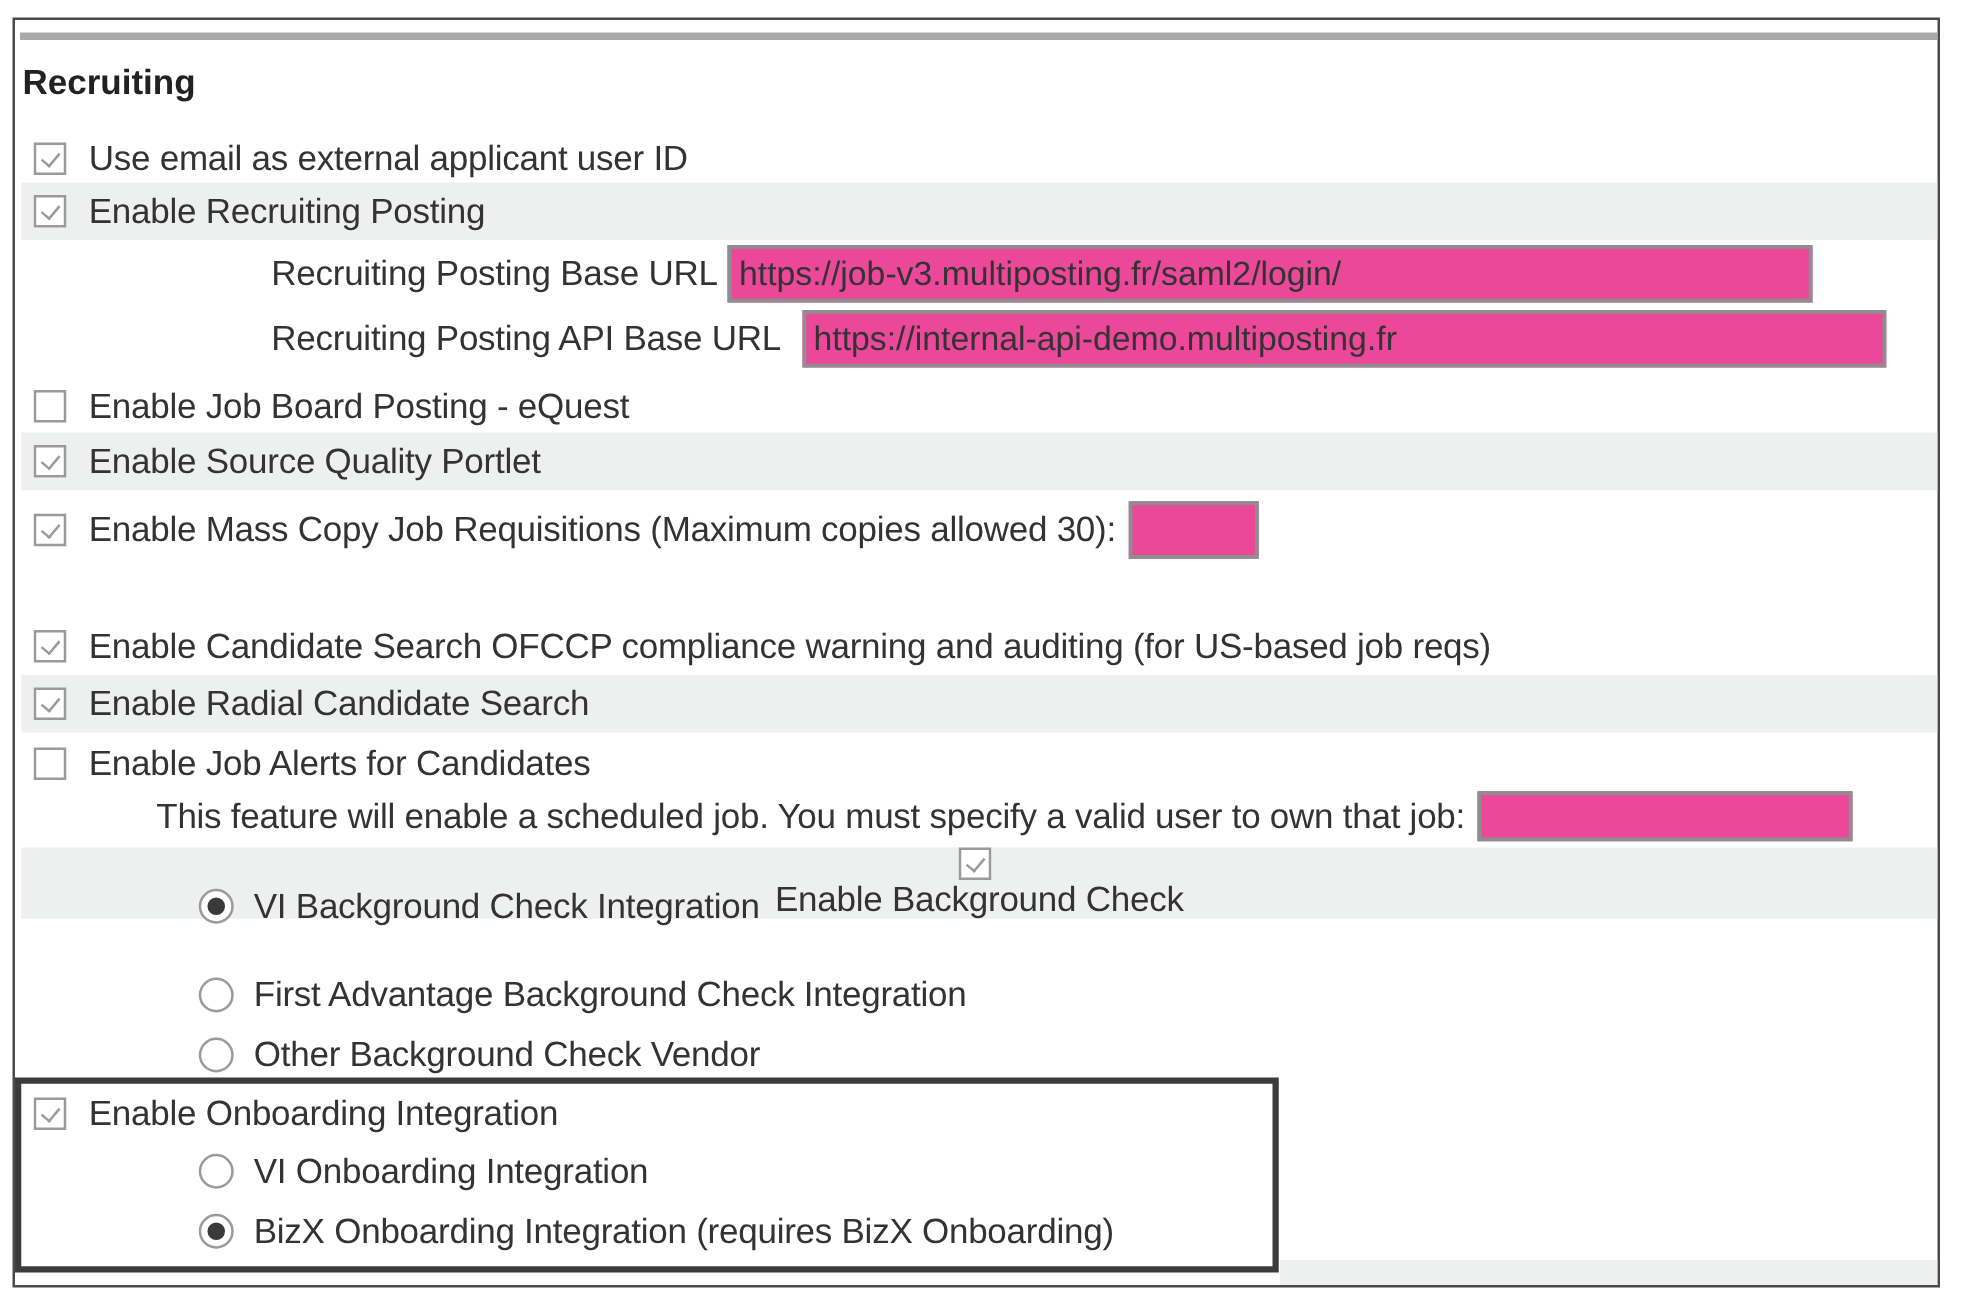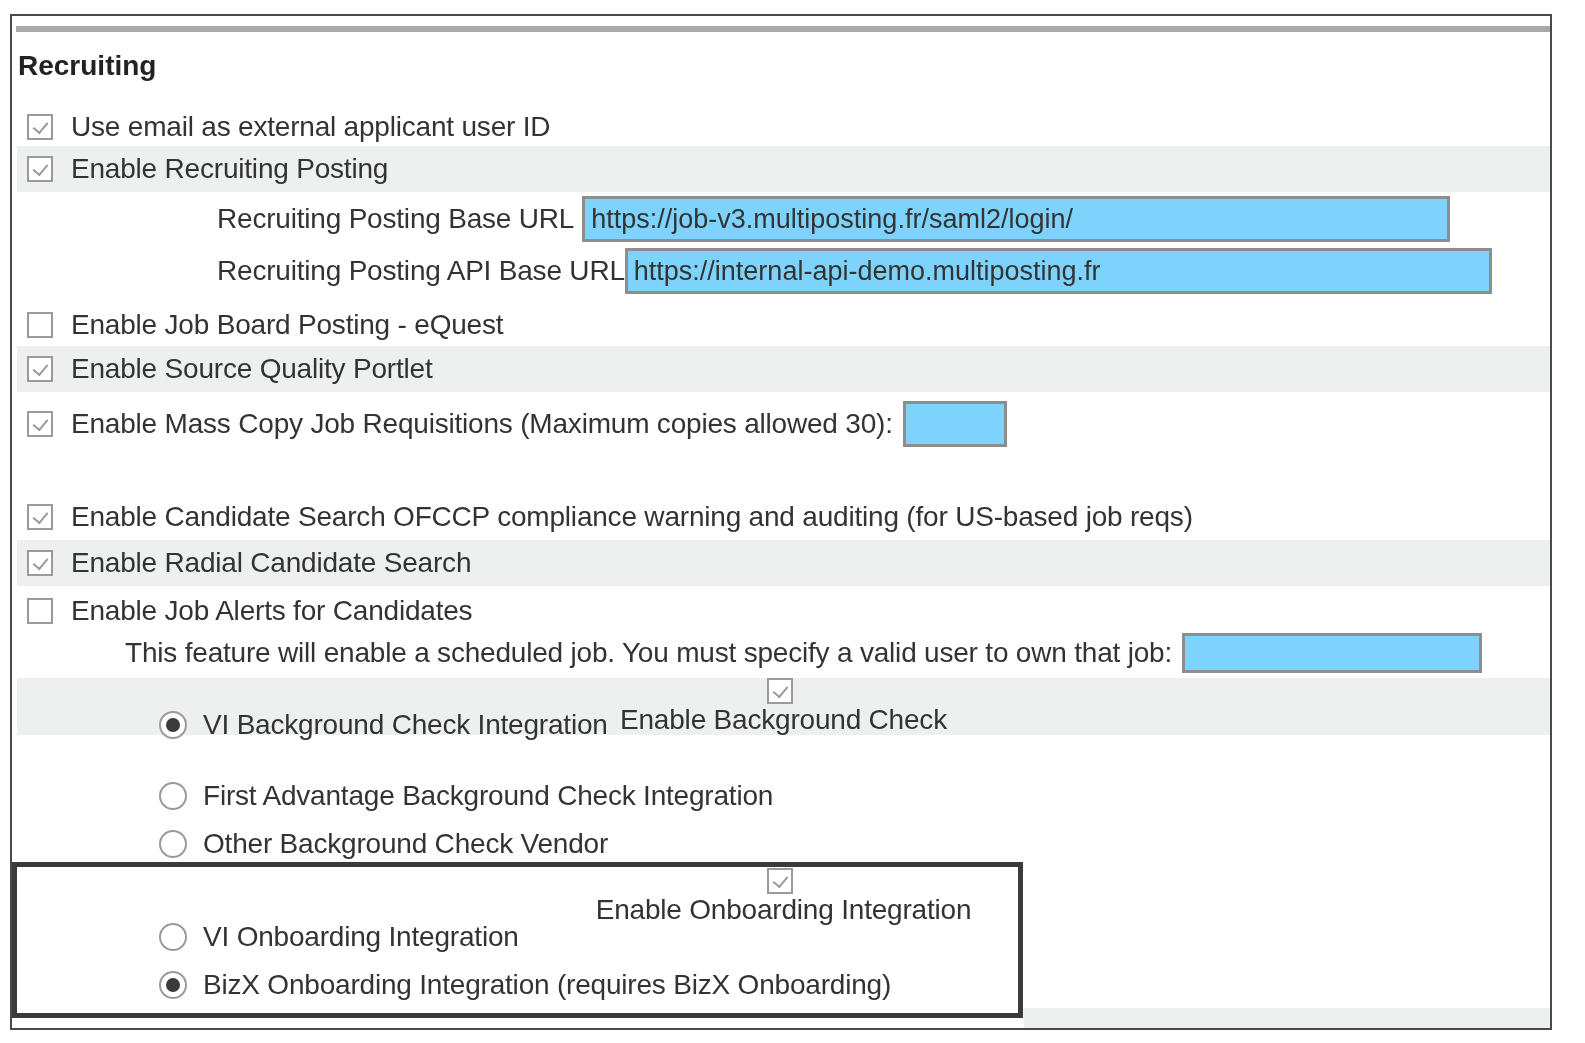--- a/index.html
+++ b/index.html
@@ -10,21 +10,21 @@
   .topbar { position:absolute; left:4px; right:0; top:10px; height:6px; background:#a9a9a9; }
   .section-title { position:absolute; left:6px; top:34px; font-size:28px; font-weight:bold; color:#222; }
   .row { position:absolute; left:5px; right:0; height:46px; display:flex; align-items:center; }
   .row.alt { background:#eeefef; }
   .cb { width:26px; height:26px; box-sizing:border-box; border:2px solid #9a9a9a; background:#fff;
         margin-left:10px; margin-right:18px; position:relative; flex:none; }
   .cb.checked::after { content:""; position:absolute; left:7px; top:3px; width:7px; height:12px;
         border-right:2px solid #9a9a9a; border-bottom:2px solid #9a9a9a; transform:rotate(40deg); }
   .lbl { font-size:28px; color:#333; white-space:nowrap; letter-spacing:-0.2px; }
   .sub { position:absolute; display:flex; align-items:center; height:46px; }
-  .textin { box-sizing:border-box; border:3px solid #8e8e8e; background:#7dd3fc; height:46px;
+  .textin { box-sizing:border-box; border:3px solid #8e8e8e; background:#ec4899; height:46px;
             font-family:"Liberation Sans", sans-serif; font-size:27px; color:#333; padding:0 6px;
             outline:none; }
   .radio { width:28px; height:28px; box-sizing:border-box; border:2px solid #9a9a9a; border-radius:50%;
            background:#fff; flex:none; margin-right:16px; position:relative; }
   .radio.on::after { content:""; position:absolute; left:5px; top:5px; width:14px; height:14px;
            border-radius:50%; background:#3a3a3a; }
   .highlight { position:absolute; left:12px; top:862px; width:1011px; height:156px;
                box-sizing:border-box; border:5px solid #3b3b3b; pointer-events:none; }
 </style>
 </head>
@@ -41,21 +41,21 @@
 
   <div class="row" style="top:88px;">
     <span class="cb checked"></span>
     <span class="lbl">Use email as external applicant user ID</span>
   </div>
   <div class="sub" style="left:205px; top:180px;">
     <span class="lbl" style="margin-right:8px;">Recruiting Posting Base URL</span>
     <input class="textin" style="width: 868px;" value="https://job-v3.multiposting.fr/saml2/login/">
   </div>
   <div class="sub" style="left:205px; top:232px;">
-    <span class="lbl" style="margin-right:0;">Recruiting Posting API Base URL</span>
+    <span class="lbl" style="margin-right:17px;">Recruiting Posting API Base URL</span>
     <input class="textin" style="width: 867px;" value="https://internal-api-demo.multiposting.fr">
   </div>
 
   <div class="row" style="top:286px;">
     <span class="cb"></span>
     <span class="lbl">Enable Job Board Posting - eQuest</span>
   </div>
 
   <div class="row alt" style="top:330px;">
     <span class="cb checked"></span>
@@ -98,21 +98,21 @@
   </div>
   <div class="sub" style="left:147px; top:757px;">
     <span class="radio"></span>
     <span class="lbl">First Advantage Background Check Integration</span>
   </div>
   <div class="sub" style="left:147px; top:805px;">
     <span class="radio"></span>
     <span class="lbl">Other Background Check Vendor</span>
   </div>
 
-  <div class="row" style="top:852px;flex-direction:column;">
+  <div class="row" style="top:852px;">
     <span class="cb checked"></span>
     <span class="lbl">Enable Onboarding Integration</span>
   </div>
   <div class="sub" style="left:147px; top:898px;justify-content:flex-end;">
     <span class="radio"></span>
     <span class="lbl">VI Onboarding Integration</span>
   </div>
   <div class="sub" style="left:147px; top:946px;">
     <span class="radio on"></span>
     <span class="lbl">BizX Onboarding Integration (requires BizX Onboarding)</span>

